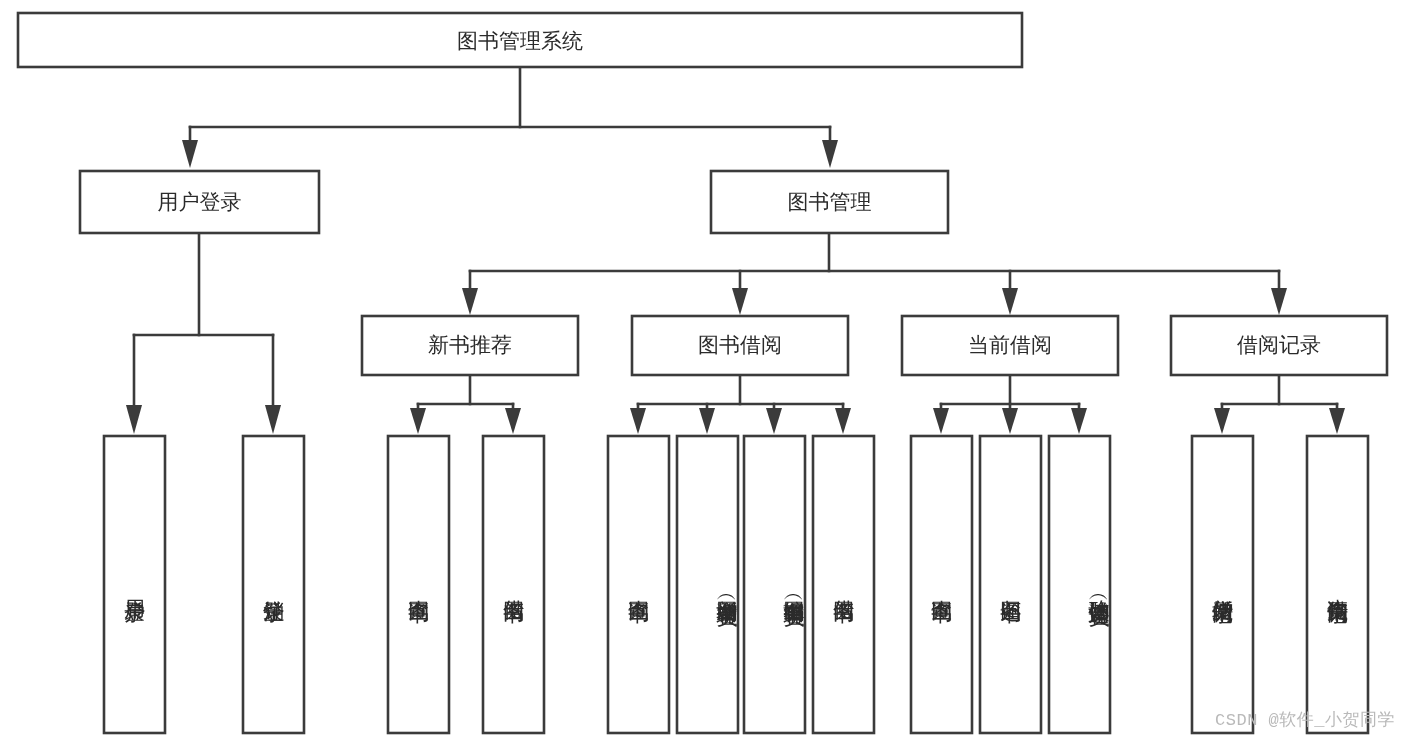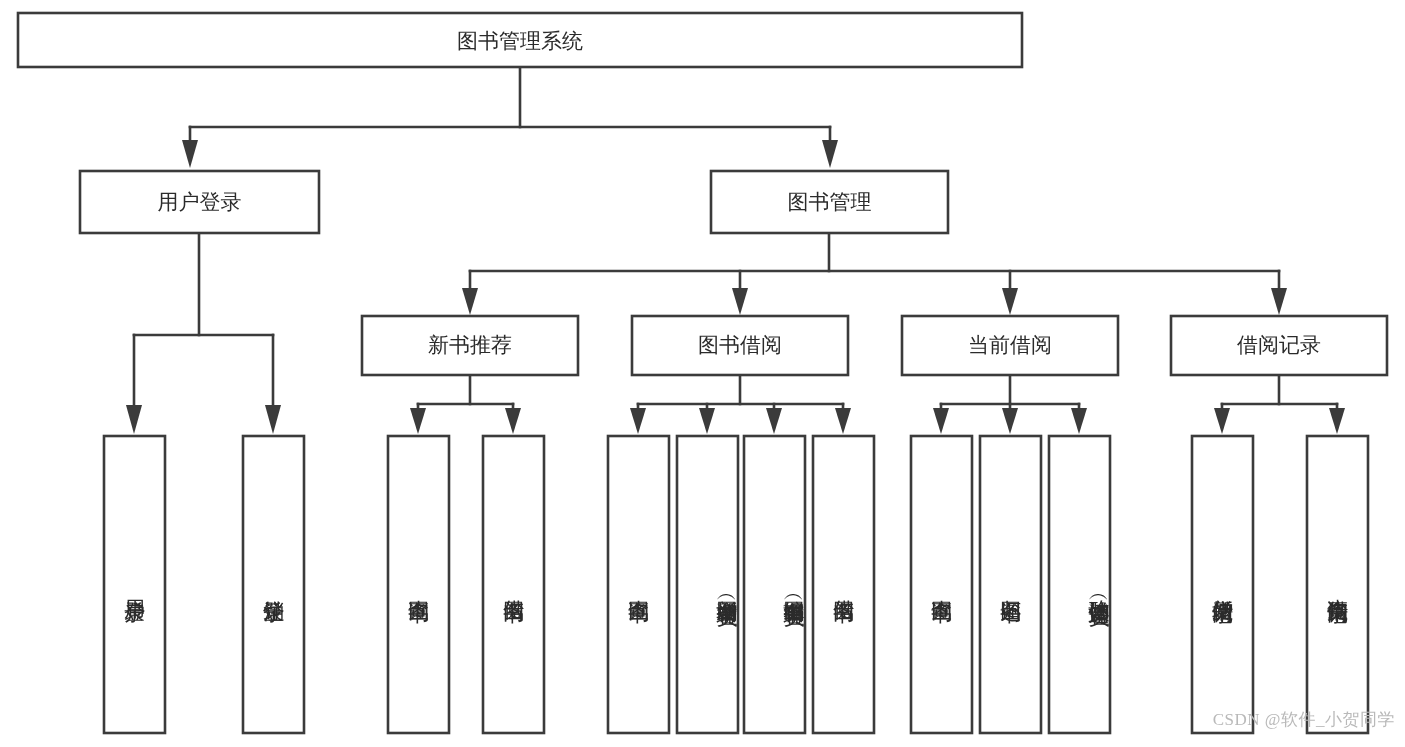--- a/index.html
+++ b/index.html
@@ -63,21 +63,21 @@
     line-height: 1.06;
     color: #2b2b2b;
     letter-spacing: 1px;
     white-space: nowrap;
     pointer-events: none;
   }
   #watermark {
     position: absolute;
     right: 10px;
     bottom: 4px;
-    font-family: Liberation Serif, serif;
+    font-family: Liberation Mono, monospace;
     font-size: 17px;
     color: #b9b9b9;
     letter-spacing: 0.5px;
     white-space: nowrap;
   }
 </style>
 </head>
 <body>
 
 <div id="diagram-root">

